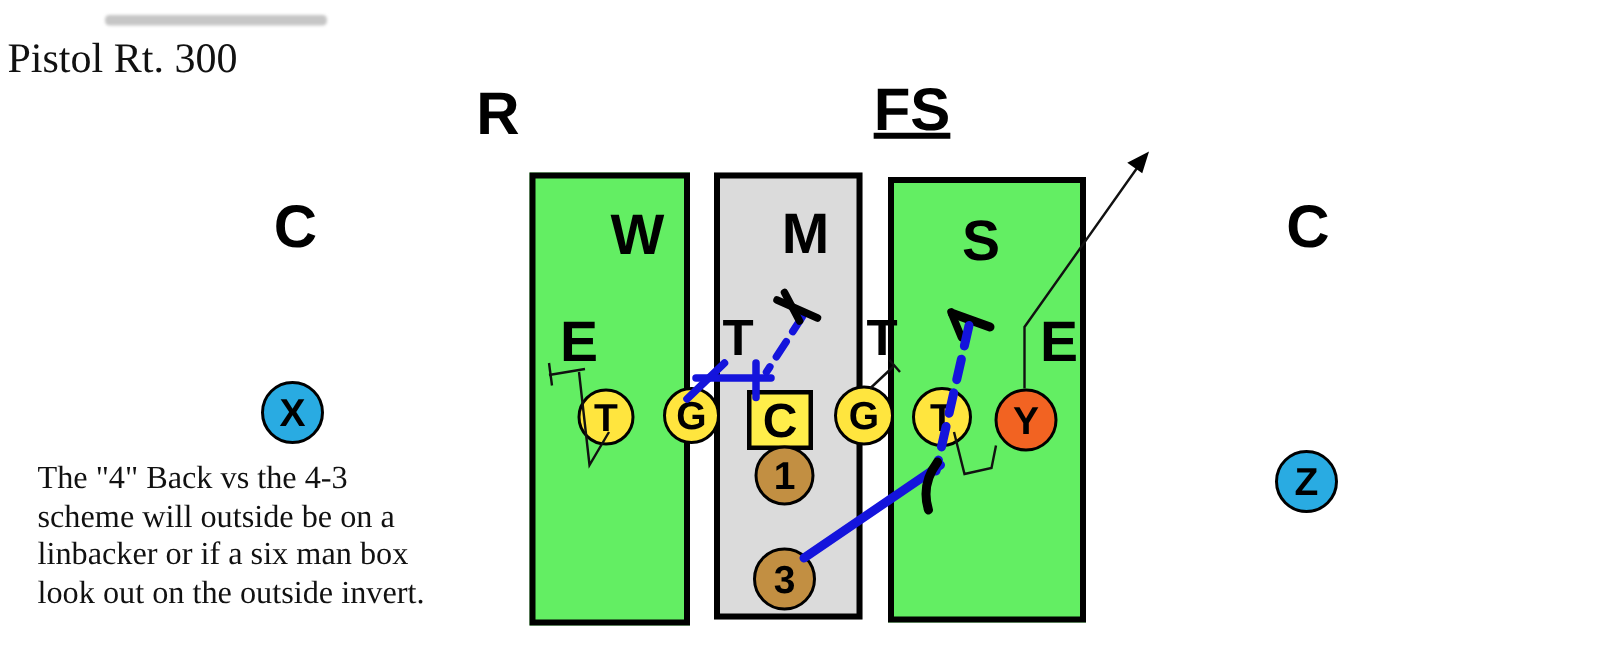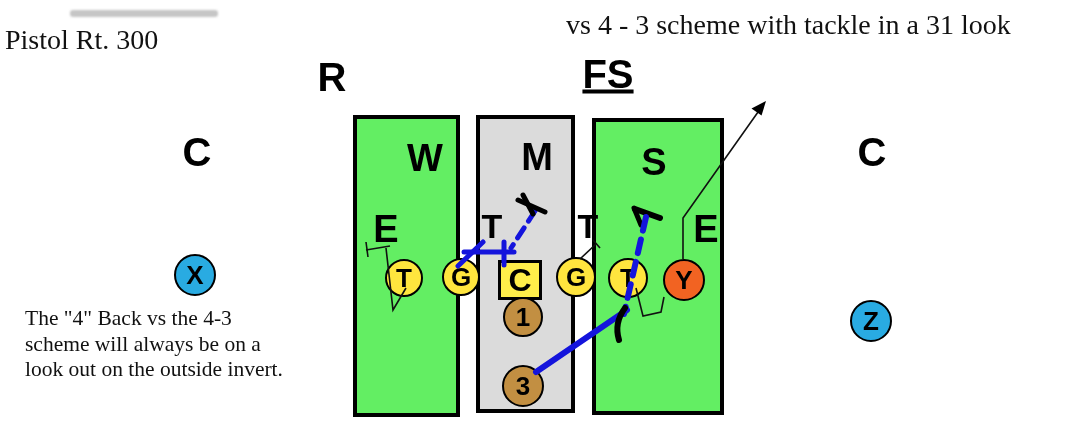--- a/index.html
+++ b/index.html
@@ -33,25 +33,25 @@
   .overlay .thin{stroke:#111;stroke-width:1.6;fill:none;}
 </style>
 </head>
 <body>
 
 <div class="canvas">
 
   <div class="smudge"></div>
 
   <div class="serif title-left">Pistol Rt. 300</div>
-  <div class="serif title-right">vs 4 - 3 scheme with tackle in a 31 look</div>
 
   <div class="serif note">
     <div>The "4" Back vs the 4-3</div>
-    <div>scheme will always be on a</div>
+    <div>scheme will outside be on a</div>
+    <div>linbacker or if a six man box</div>
     <div>look out on the outside invert.</div>
   </div>
 
   <div class="box green" style="left:353px;top:115px;width:107px;height:302px;"></div>
   <div class="box gray" style="left:476px;top:115px;width:99px;height:298px;"></div>
   <div class="box green" style="left:592px;top:118px;width:132px;height:297px;"></div>
 
   <div class="lbl big" style="left:332px;top:77px;">R</div>
   <div class="lbl big" style="left:608px;top:74px;text-decoration:underline;">FS</div>
   <div class="lbl big" style="left:197px;top:152px;">C</div>

